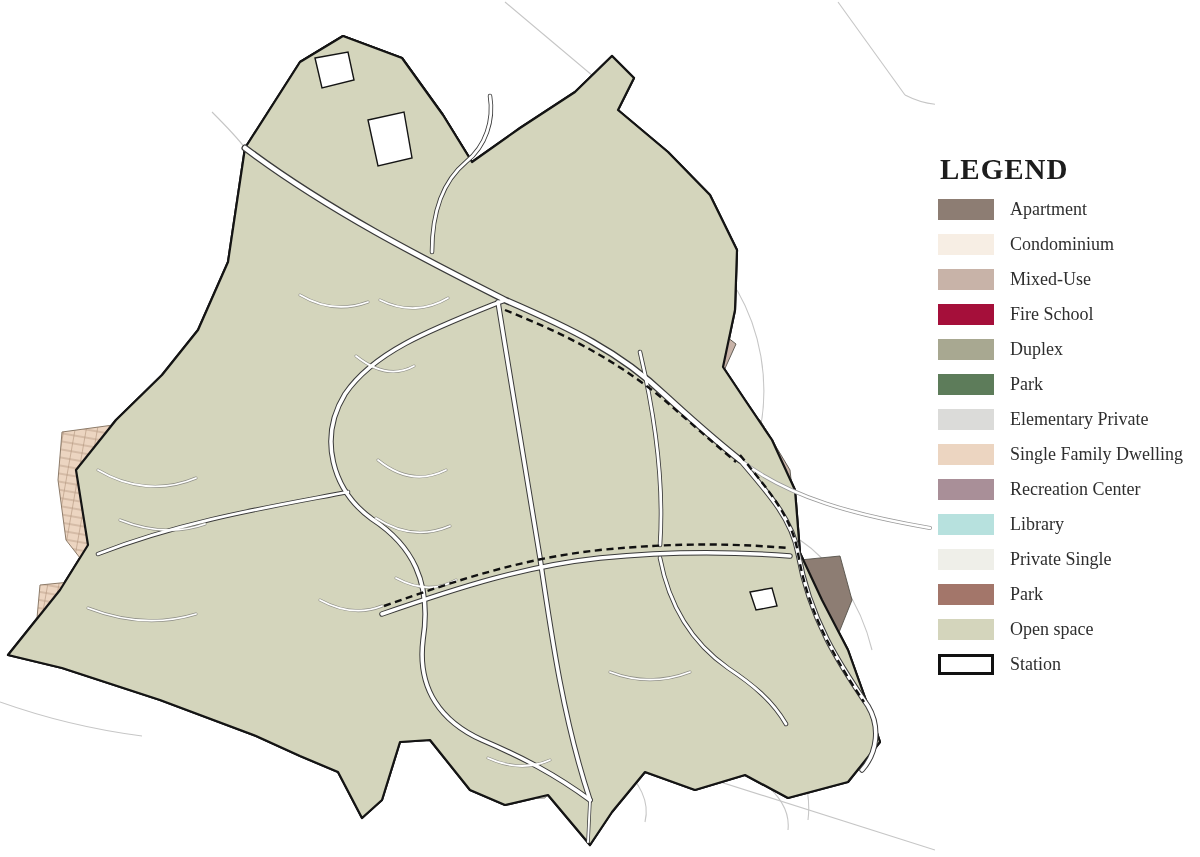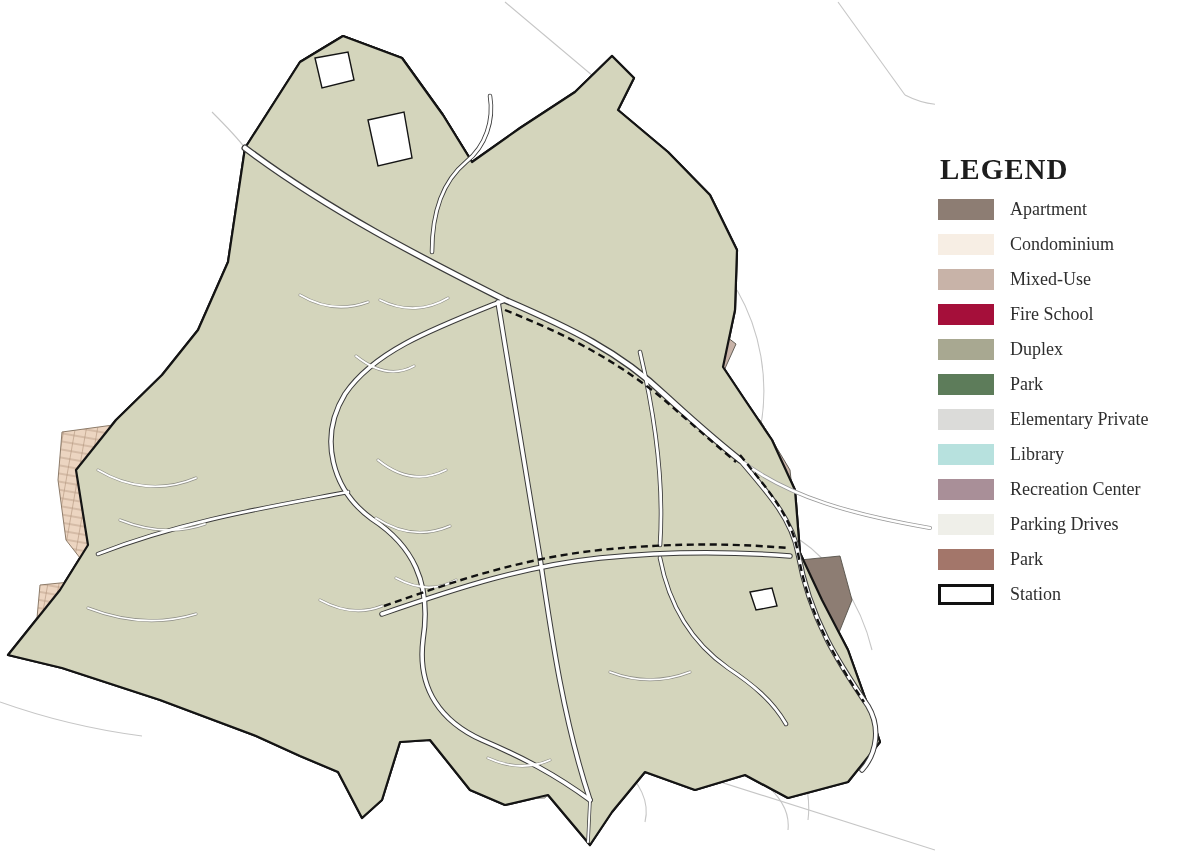--- a/index.html
+++ b/index.html
@@ -244,35 +244,43 @@
         </li>
         <li>
           <div class="swatch" style="background: rgb(93, 124, 90);"></div>
           <span class="lab">Park</span>
         </li>
         <li>
           <div class="swatch" style="background: rgb(219, 219, 217);"></div>
           <span class="lab">Elementary Private</span>
         </li>
         <li>
+          <div class="swatch" style="background: rgb(236, 213, 193);"></div>
+          <span class="lab">Single Family Dwelling</span>
+        </li>
+        <li>
+          <div class="swatch" style="background: rgb(169, 143, 152);"></div>
+          <span class="lab">Recreation Center</span>
+        </li>
+        <li>
           <div class="swatch" style="background: rgb(183, 225, 222);"></div>
           <span class="lab">Library</span>
         </li>
         <li>
-          <div class="swatch" style="background: rgb(169, 143, 152);"></div>
-          <span class="lab">Recreation Center</span>
-        </li>
-        <li>
           <div class="swatch" style="background: rgb(239, 239, 233);"></div>
-          <span class="lab">Parking Drives</span>
+          <span class="lab">Private Single</span>
         </li>
         <li>
           <div class="swatch" style="background: rgb(163, 118, 106);"></div>
           <span class="lab">Park</span>
         </li>
         <li>
+          <div class="swatch" style="background: rgb(212, 213, 188);"></div>
+          <span class="lab">Open space</span>
+        </li>
+        <li>
           <div class="swatch" style="background: rgb(255, 255, 255); border: 3px solid rgb(17, 17, 17);"></div>
           <span class="lab">Station</span>
         </li>
       </ul>
 </div>
 
 </div>
 
 </body></html>

